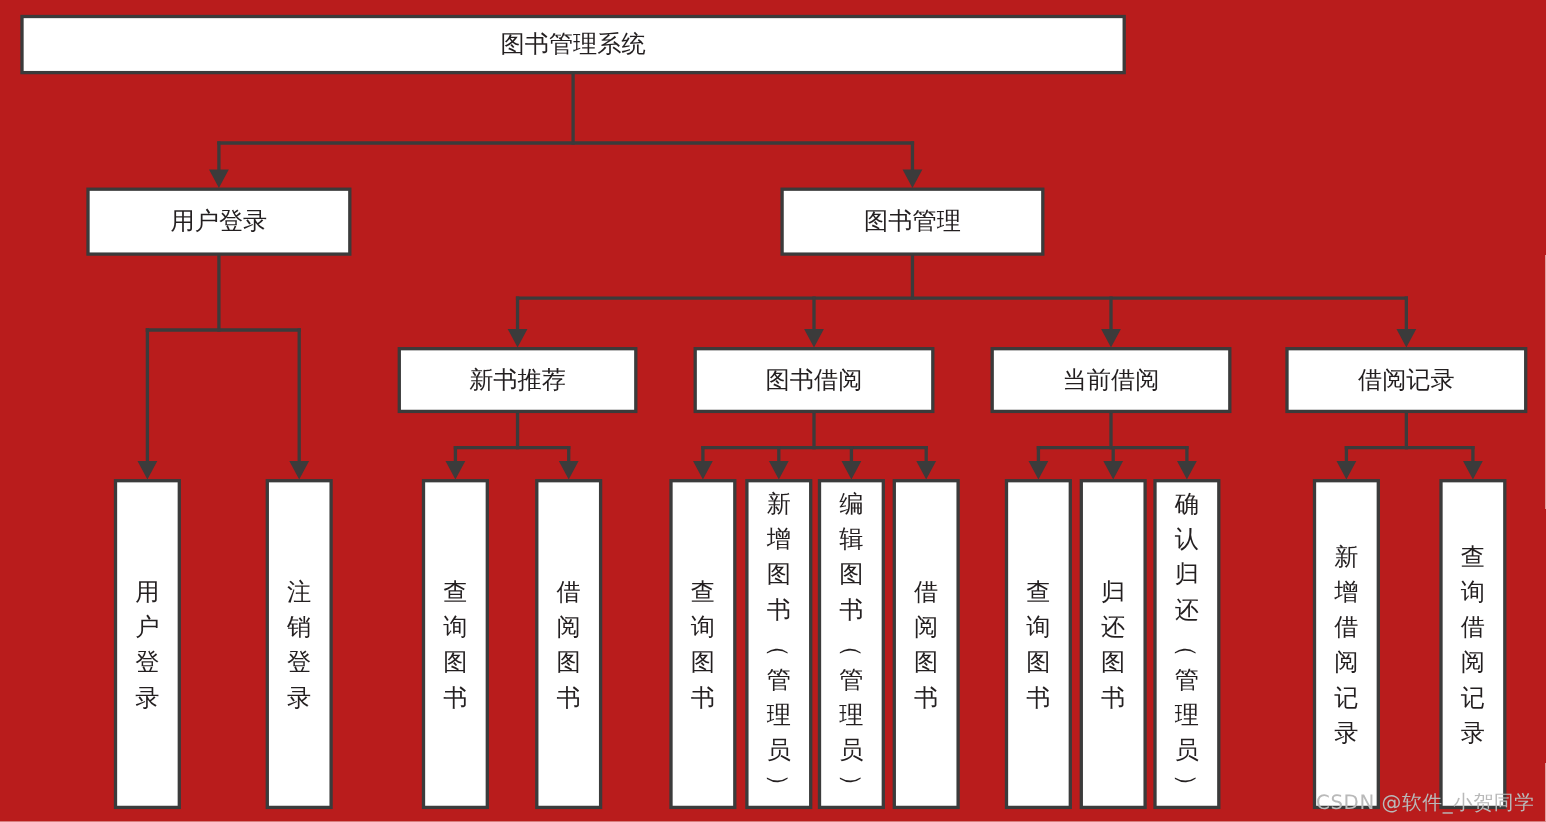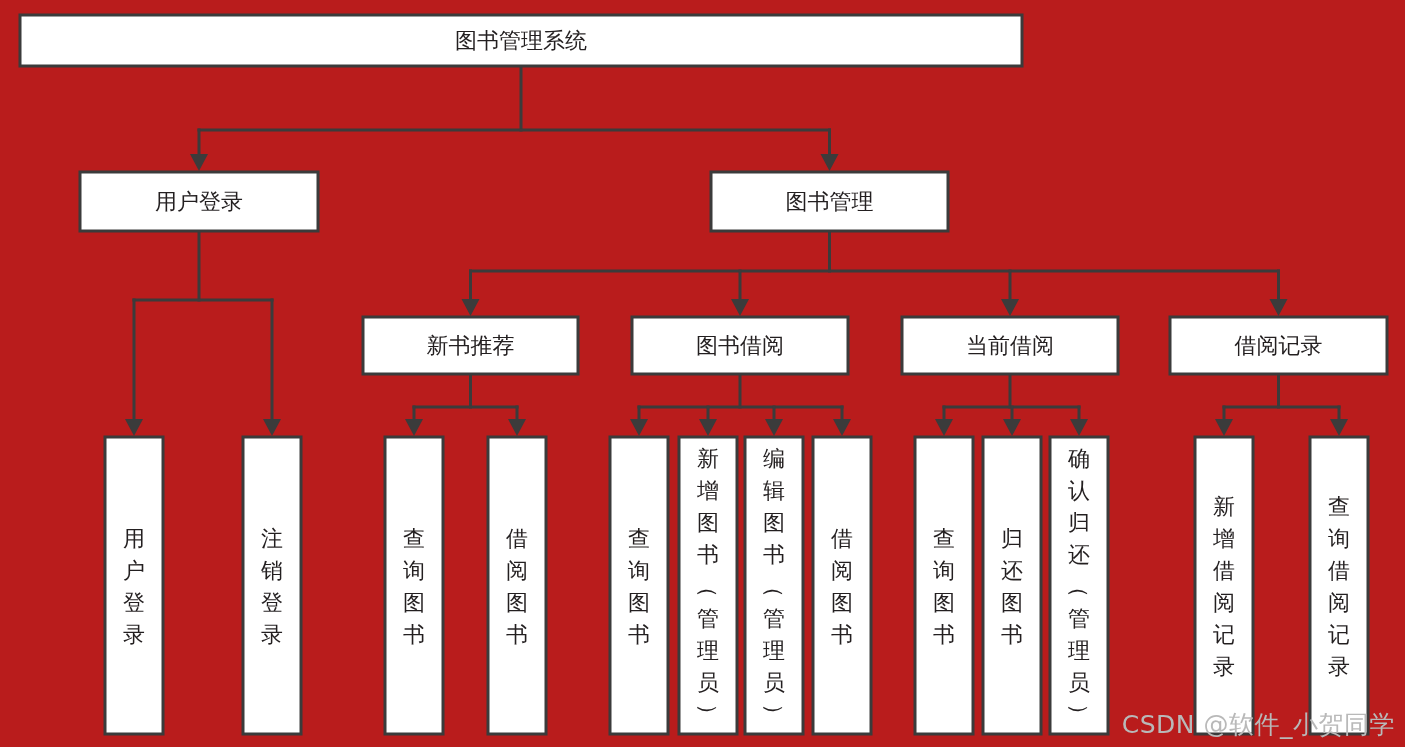--- a/index.html
+++ b/index.html
@@ -5,21 +5,21 @@
   html,body{margin:0;padding:0;background:#ffffff;}
   body{font-family:"DejaVu Sans","Liberation Sans",sans-serif;}
   #stage{position:relative;width:1405px;height:747px;background:#b91c1c;overflow:hidden;}
   svg#diagram{position:absolute;left:0;top:0;width:1405px;height:747px;}
   .node-rect{fill:#ffffff;stroke:#3b3b3b;stroke-width:3;}
   .node-rect-top{fill:#ffffff;stroke:#3b3b3b;stroke-width:3;}
   .edge{stroke:#3b3b3b;stroke-width:3;fill:none;stroke-linecap:square;}
   .arrow-head{fill:#3b3b3b;stroke:none;}
   .node-label{fill:#231f20;font-family:"DejaVu Sans","Liberation Sans",sans-serif;font-size:22px;text-anchor:middle;dominant-baseline:middle;}
   .leaf-label{fill:#231f20;font-family:"DejaVu Sans","Liberation Sans",sans-serif;font-size:22px;text-anchor:middle;}
-  .watermark{position:absolute;right:10px;bottom:6px;color:#b9b9b9;font-size:25px;
+  .watermark{position:absolute;right:10px;bottom:6px;color:#b9b9b9;font-size:18px;
              font-family:"DejaVu Sans","Liberation Sans",sans-serif;white-space:nowrap;
              letter-spacing:0.5px;pointer-events:none;}
 </style>
 </head>
 <body>
 
 <div id="stage">
   <svg id="diagram" viewBox="0 0 1405 747">
     <g id="edges-layer">
         <polyline points="521,66 521,130" class="edge"></polyline>

